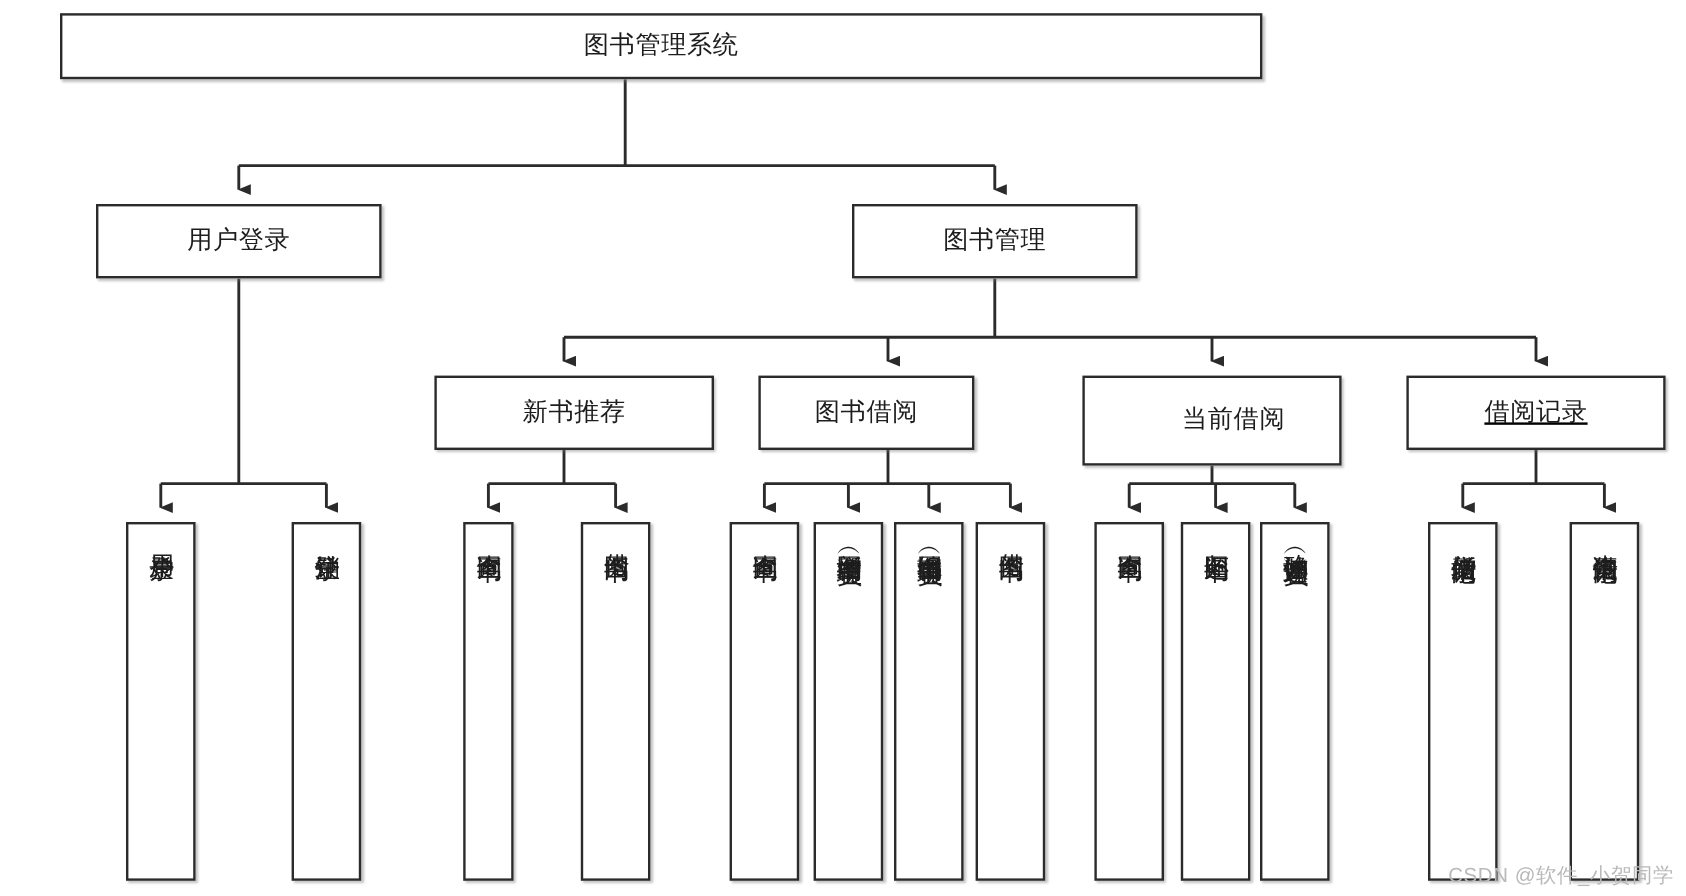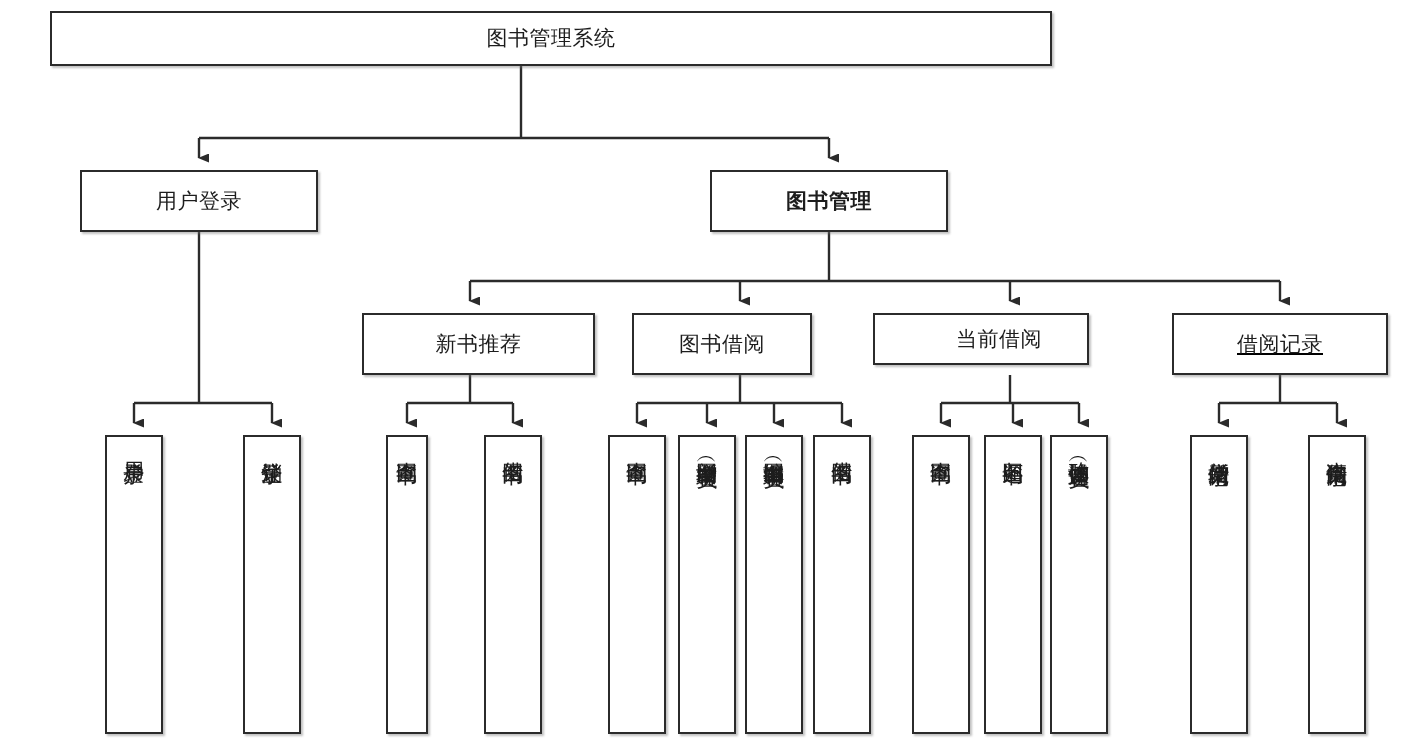--- a/index.html
+++ b/index.html
@@ -121,30 +121,30 @@
       </g>
   </svg>
 
   <div id="node-layer">
       <div class="node horizontal" id="node-root" style="left: 20px; top: 11px; width: 1002px; height: 55px; margin-left: 30px;">
         <span class="node-label">图书管理系统</span>
       </div>
       <div class="node horizontal" id="node-user-login" style="left: 80px; top: 170px; width: 238px; height: 62px;">
         <span class="node-label">用户登录</span>
       </div>
-      <div class="node horizontal" id="node-book-manage" style="left: 710px; top: 170px; width: 238px; height: 62px; font-weight: bold;">
+      <div class="node horizontal" id="node-book-manage" style="left: 710px; top: 170px; width: 238px; height: 62px;">
         <span class="node-label">图书管理</span>
       </div>
       <div class="node horizontal" id="node-new-book-rec" style="left: 362px; top: 313px; width: 233px; height: 62px;">
         <span class="node-label">新书推荐</span>
       </div>
       <div class="node horizontal" id="node-book-borrow" style="left: 632px; top: 313px; width: 180px; height: 62px;">
         <span class="node-label">图书借阅</span>
       </div>
-      <div class="node horizontal" id="node-current-borrow" style="left: 873px; top: 313px; width: 216px; height: 52px; padding-left: 36px;">
+      <div class="node horizontal" id="node-current-borrow" style="left: 902px; top: 313px; width: 216px; height: 75px; padding-left: 36px;">
         <span class="node-label">当前借阅</span>
       </div>
       <div class="node horizontal" id="node-borrow-record" style="left: 1172px; top: 313px; width: 216px; height: 62px; text-decoration: underline;">
         <span class="node-label">借阅记录</span>
       </div>
       <div class="node vertical" id="node-leaf-user-login" style="left: 105px; top: 435px; width: 58px; height: 299px;">
         <span class="node-label">用户登录</span>
       </div>
       <div class="node vertical" id="node-leaf-user-logout" style="left: 243px; top: 435px; width: 58px; height: 299px;">
         <span class="node-label">注销登录</span>
@@ -177,13 +177,14 @@
         <span class="node-label">确认归还（管理员）</span>
       </div>
       <div class="node vertical" id="node-leaf-add-record" style="left: 1190px; top: 435px; width: 58px; height: 299px;">
         <span class="node-label">新增借阅记录</span>
       </div>
       <div class="node vertical" id="node-leaf-query-record" style="left: 1308px; top: 435px; width: 58px; height: 299px;">
         <span class="node-label">查询借阅记录</span>
       </div>
     </div>
 
+  <div id="watermark">CSDN @软件_小贺同学</div>
 </div>
 
 </body></html>

